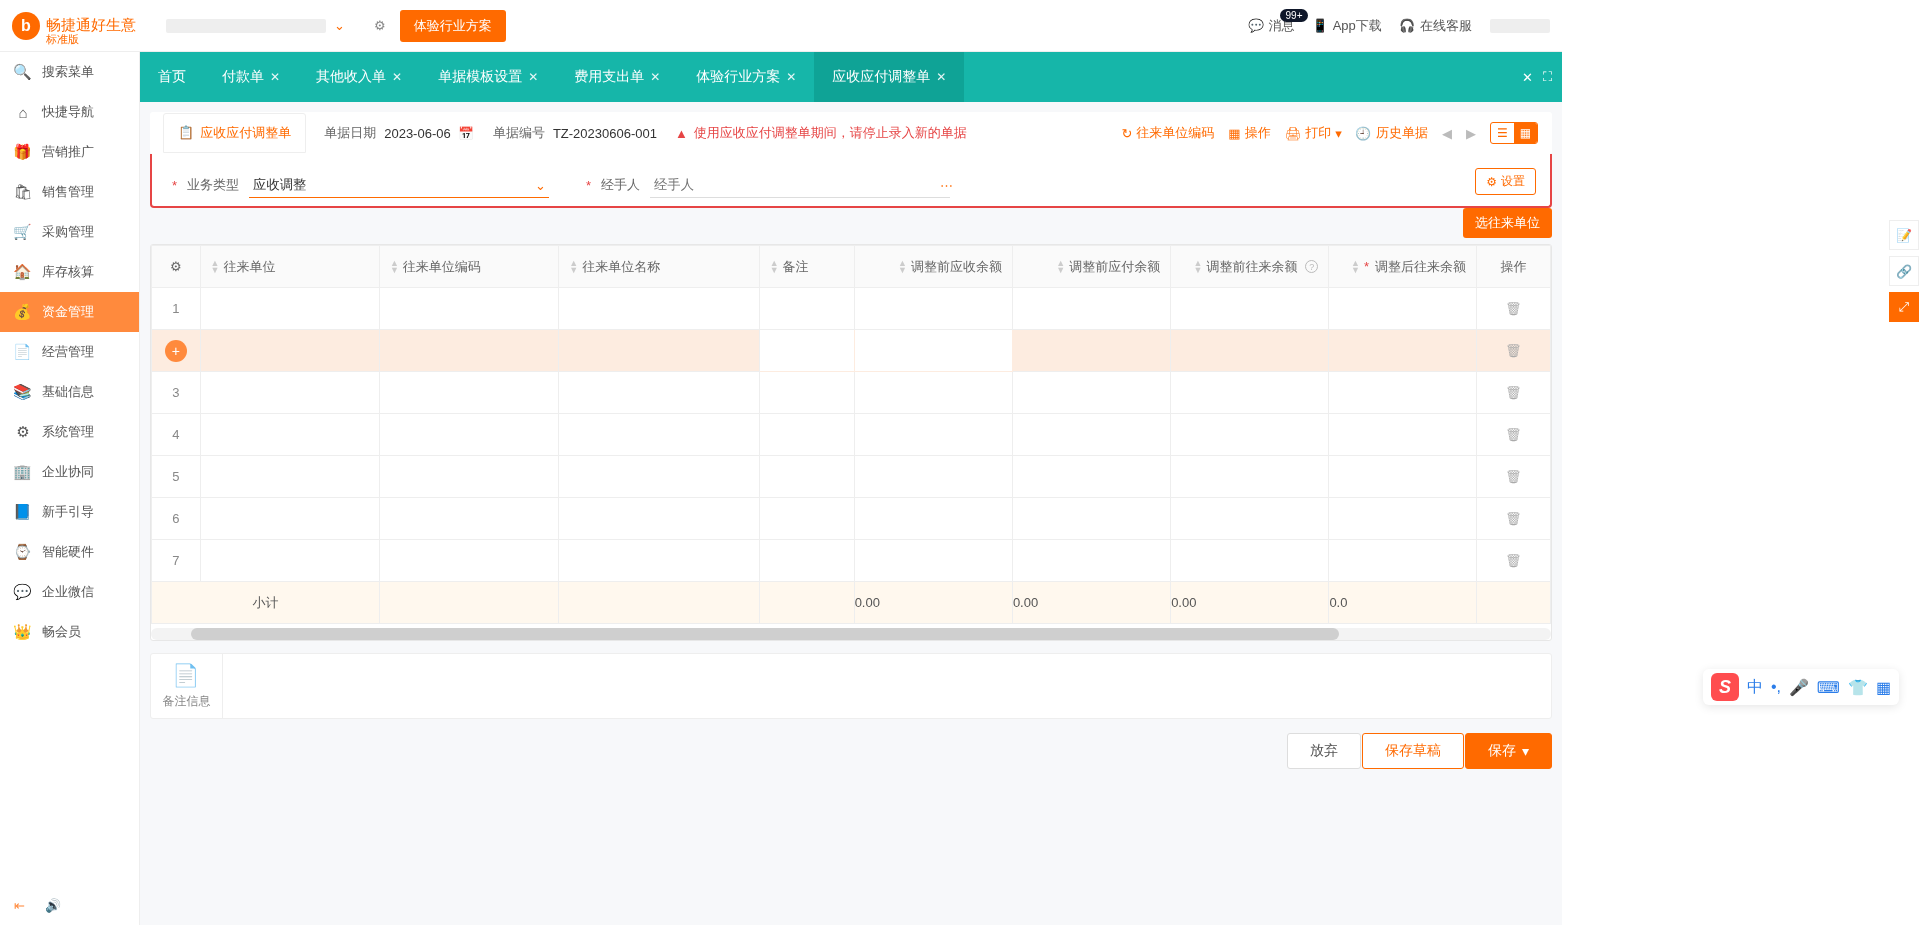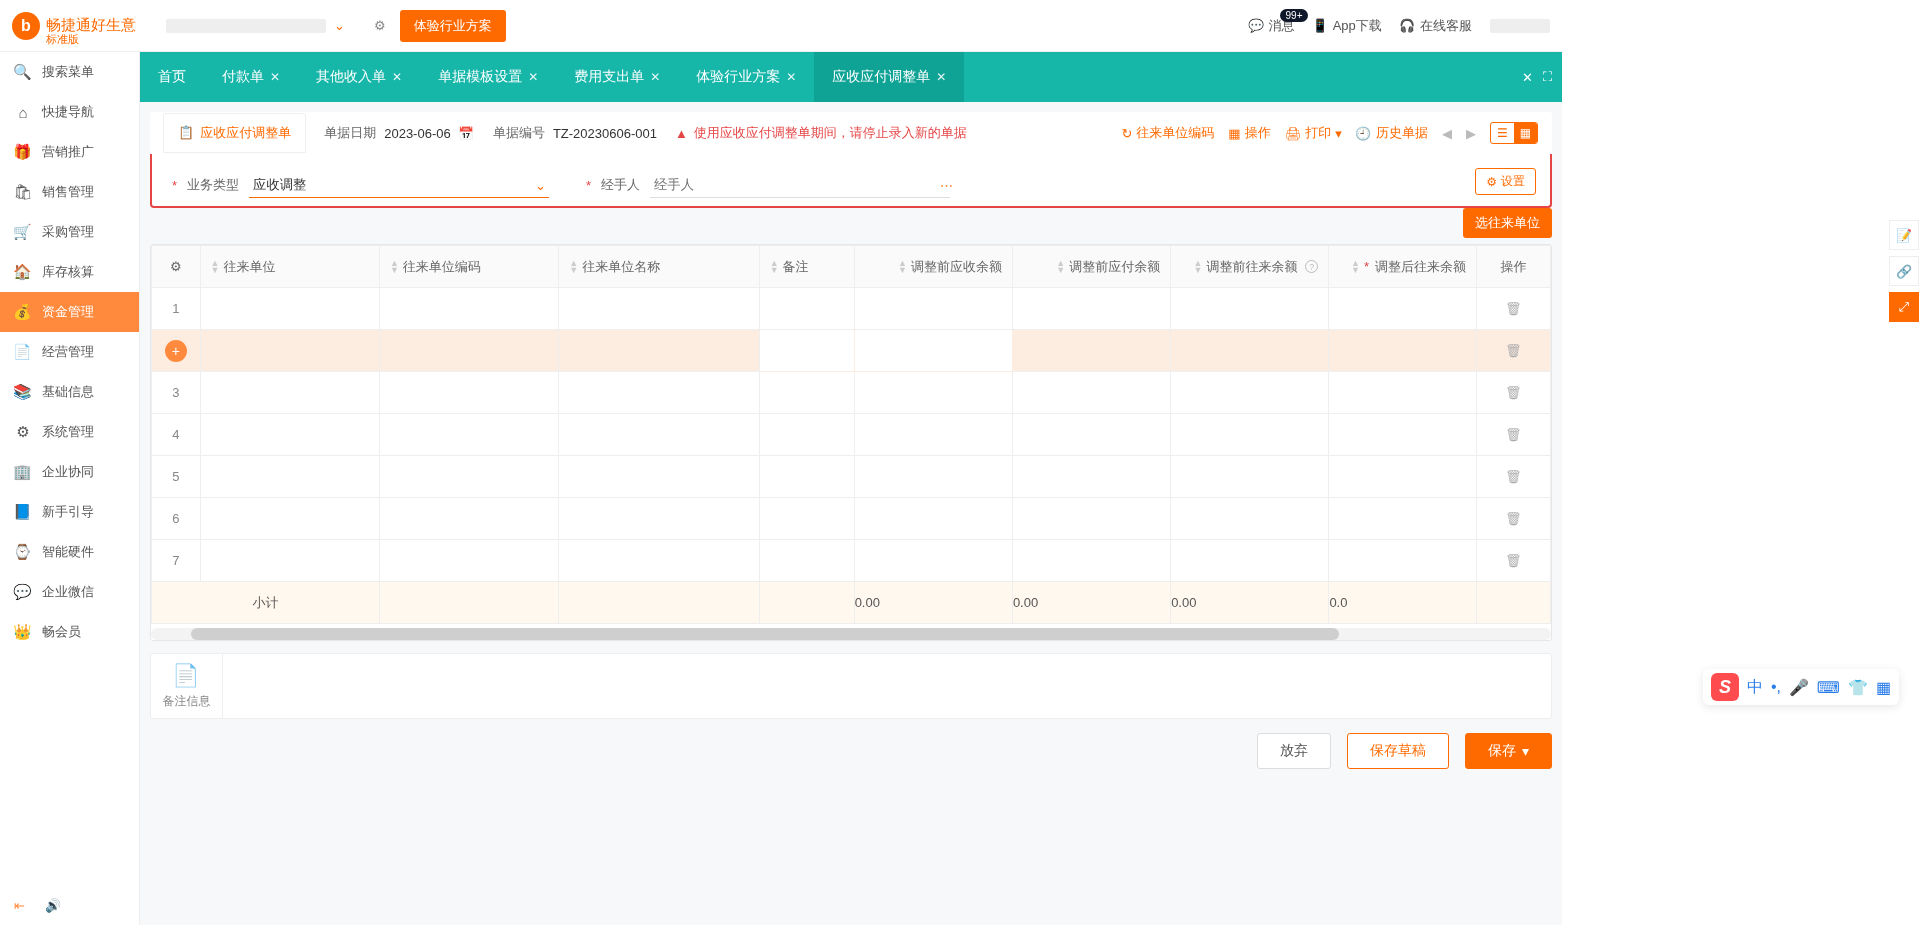--- a/index.html
+++ b/index.html
@@ -79,21 +79,21 @@
 .num{text-align:left;padding-right:12px!important}
 .hscroll{height:12px;background:#f3f3f3;margin:4px 0 0;position:relative;border-radius:6px}
 .hscroll .thumb{position:absolute;left:40px;width:82%;top:0;bottom:0;background:#cfcfcf;border-radius:6px}
 
 .remark{margin:12px 10px 0;background:#fff;border:1px solid #eee;border-radius:3px;display:flex;align-items:center;min-height:64px}
 .remark-side{width:72px;display:flex;flex-direction:column;align-items:center;justify-content:center;gap:4px;color:#16b6a9;border-right:1px solid #eee;height:64px}
 .remark-side .ico{font-size:22px}
 .remark-side .lab{font-size:12px;color:#888}
 .remark input{flex:1;border:none;outline:none;padding:0 14px;font-size:13px;color:#888;background:transparent}
 
-.footer{margin:14px 10px 10px;display:flex;justify-content:flex-end;gap:16px}
+.footer{margin:14px 10px 10px;display:flex;justify-content:flex-end;gap:1px}
 .btn{border-radius:3px;padding:8px 22px;font-size:14px;cursor:pointer;border:1px solid #ddd;background:#fff;color:#555}
 .btn.outline{border-color:#ff6a00;color:#ff6a00;background:#fff}
 .btn.primary{background:#ff6a00;border-color:#ff6a00;color:#fff;display:flex;align-items:center;gap:6px}
 
 .right-rail{position:fixed;right:0;top:220px;display:flex;flex-direction:column;gap:6px}
 .rail-btn{width:30px;height:30px;background:#fff;border:1px solid #eee;display:flex;align-items:center;justify-content:center;color:#888;cursor:pointer}
 .rail-btn.orange{background:#ff6a00;color:#fff;border-color:#ff6a00}
 
 .ime{position:fixed;right:20px;bottom:220px;display:flex;align-items:center;gap:8px;background:#fff;border-radius:6px;padding:4px 8px;box-shadow:0 2px 10px rgba(0,0,0,.1)}
 .ime .s{width:28px;height:28px;background:#ff4d4f;color:#fff;border-radius:6px;display:flex;align-items:center;justify-content:center;font-weight:bold;font-style:italic;font-size:18px}

